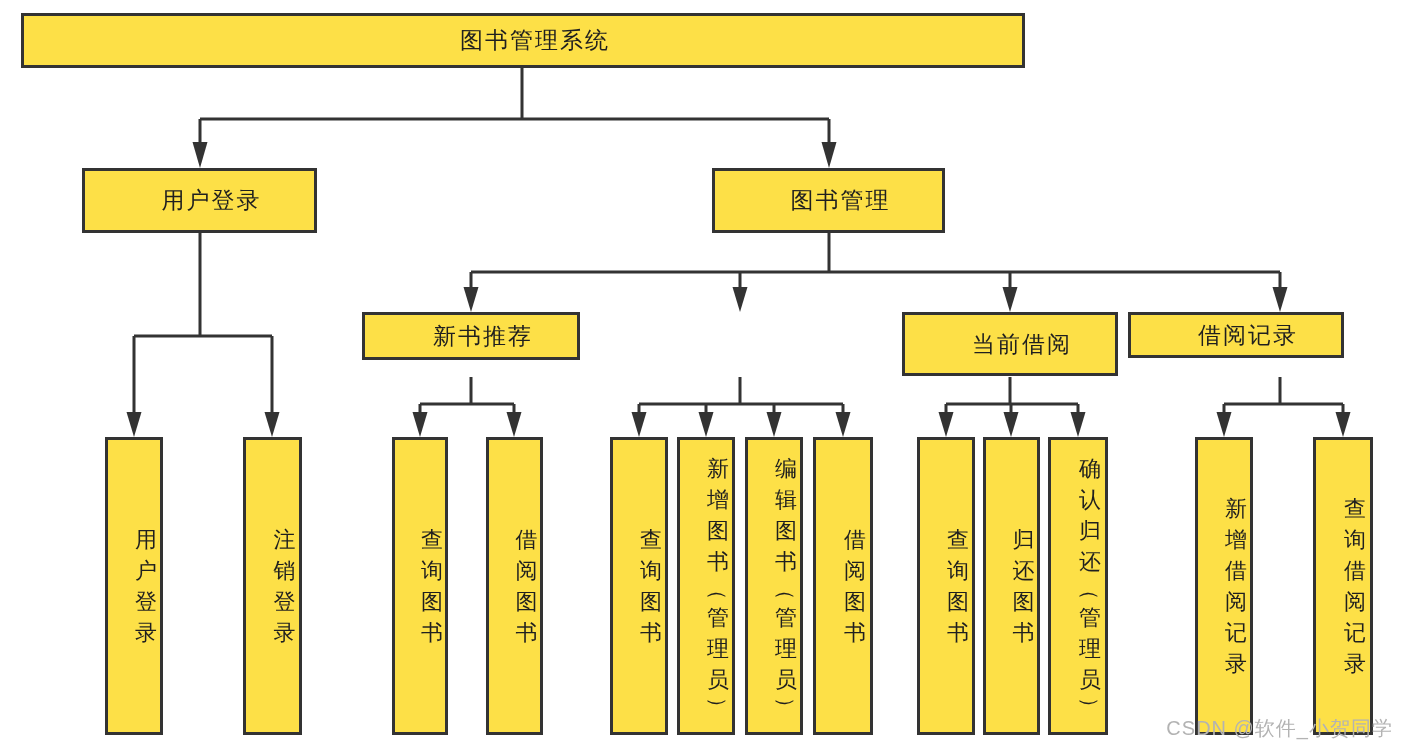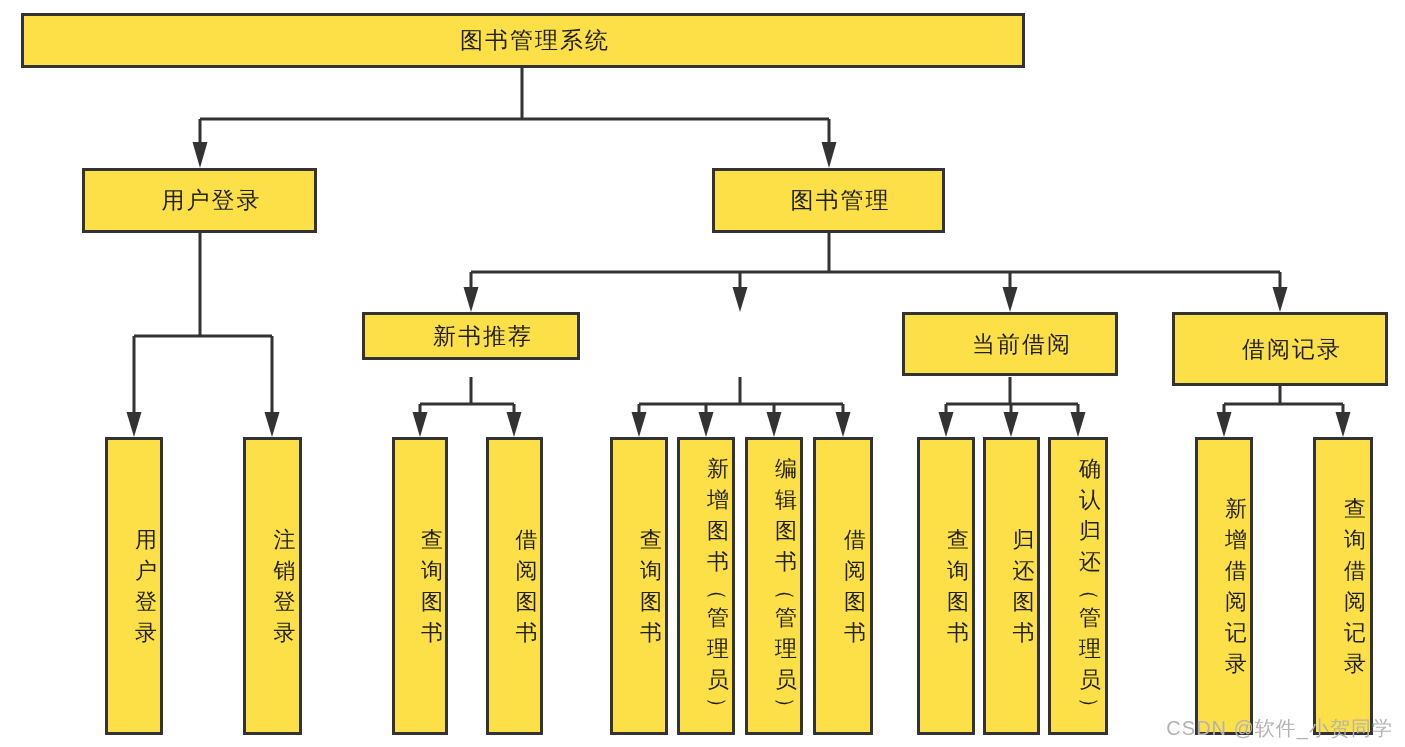--- a/index.html
+++ b/index.html
@@ -68,21 +68,21 @@
     <polygon points="1335.5,412 1350.5,412 1343,437"></polygon>
   </svg>
 
   <div class="node hbox" style="left:21px;top:13px;width:1004px;height:55px">图书管理系统</div>
 
   <div class="node hbox" style="left:712px;top:168px;width:233px;height:65px">图书管理</div>
   <div class="node hbox" style="left:82px;top:168px;width:235px;height:65px">用户登录</div>
 
   <div class="node hbox" style="left:362px;top:312px;width:218px;height:48px">新书推荐</div>
   <div class="node hbox" style="left:902px;top:312px;width:216px;height:64px">当前借阅</div>
-  <div class="node hbox" style="left:1172px;top:312px;width:216px;height:74px">借阅记录</div>
+  <div class="node hbox" style="left:1128px;top:312px;width:216px;height:46px">借阅记录</div>
 
   <div class="node vbox" style="left:105px;top:437px;width:58px;height:298px">
       <span class="vchar">用</span>
       <span class="vchar">户</span>
       <span class="vchar">登</span>
       <span class="vchar">录</span>
     </div>
   <div class="node vbox" style="left:243px;top:437px;width:59px;height:298px">
       <span class="vchar">注</span>
       <span class="vchar">销</span>

